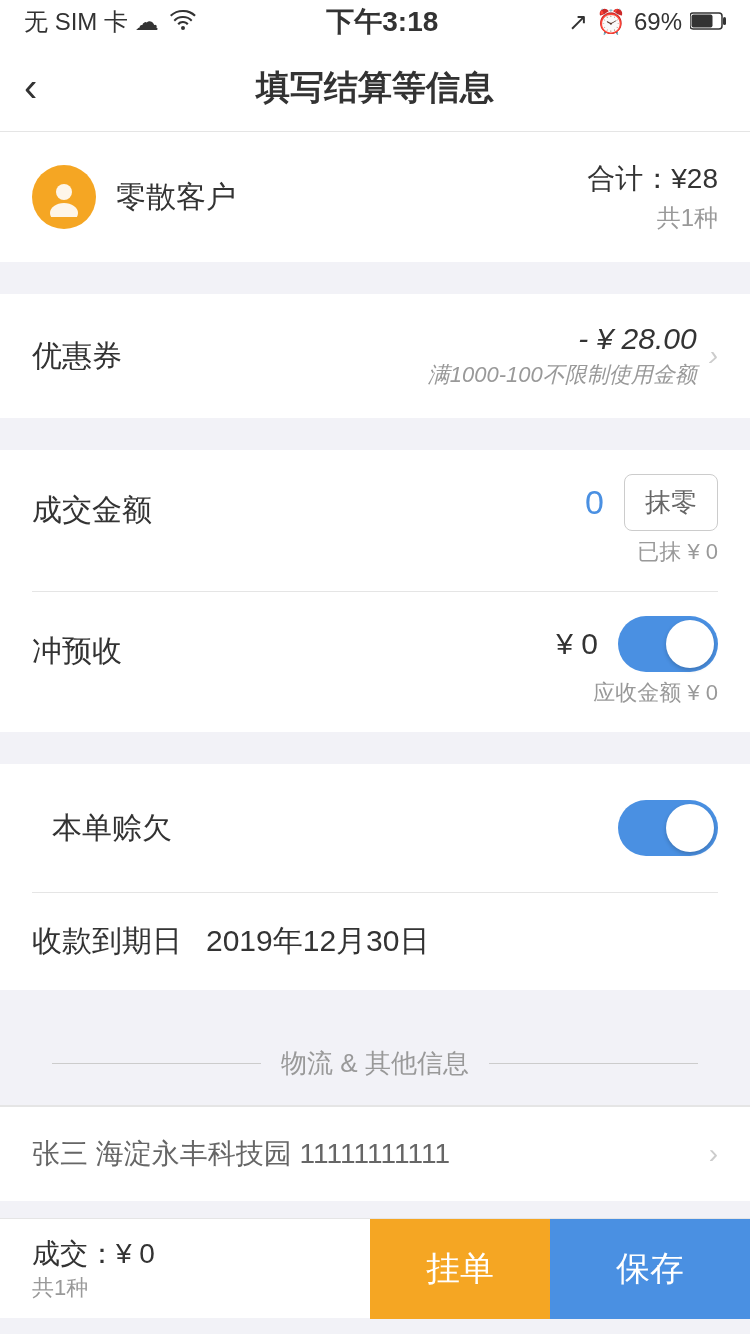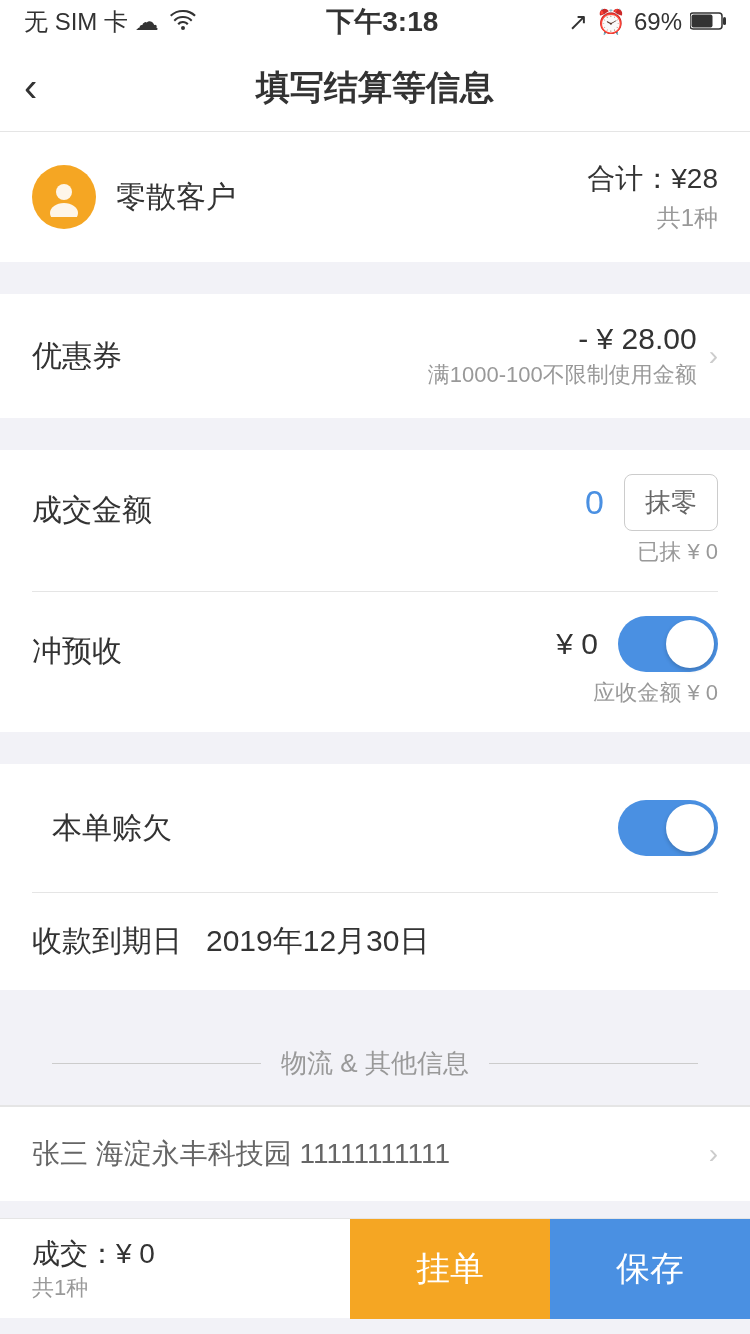--- a/index.html
+++ b/index.html
@@ -120,20 +120,21 @@
       cursor: pointer;
     }
     .coupon-label {
       font-size: 30px;
       color: #333;
     }
     .coupon-right {
       display: flex;
       align-items: center;
       gap: 12px;
+      font-style: italic;
     }
     .coupon-discount {
       text-align: right;
     }
     .coupon-amount {
       font-size: 30px;
       color: #333;
       font-weight: 500;
     }
     .coupon-desc {
@@ -308,21 +309,21 @@
     }
     .bottom-deal {
       font-size: 28px;
       color: #333;
     }
     .bottom-count {
       font-size: 22px;
       color: #999;
     }
     .btn-hold {
-      width: 200px;
+      width: 180px;
       height: 100px;
       background: #f5a623;
       display: flex;
       align-items: center;
       justify-content: center;
       font-size: 34px;
       color: #fff;
       font-weight: 500;
       cursor: pointer;
     }

